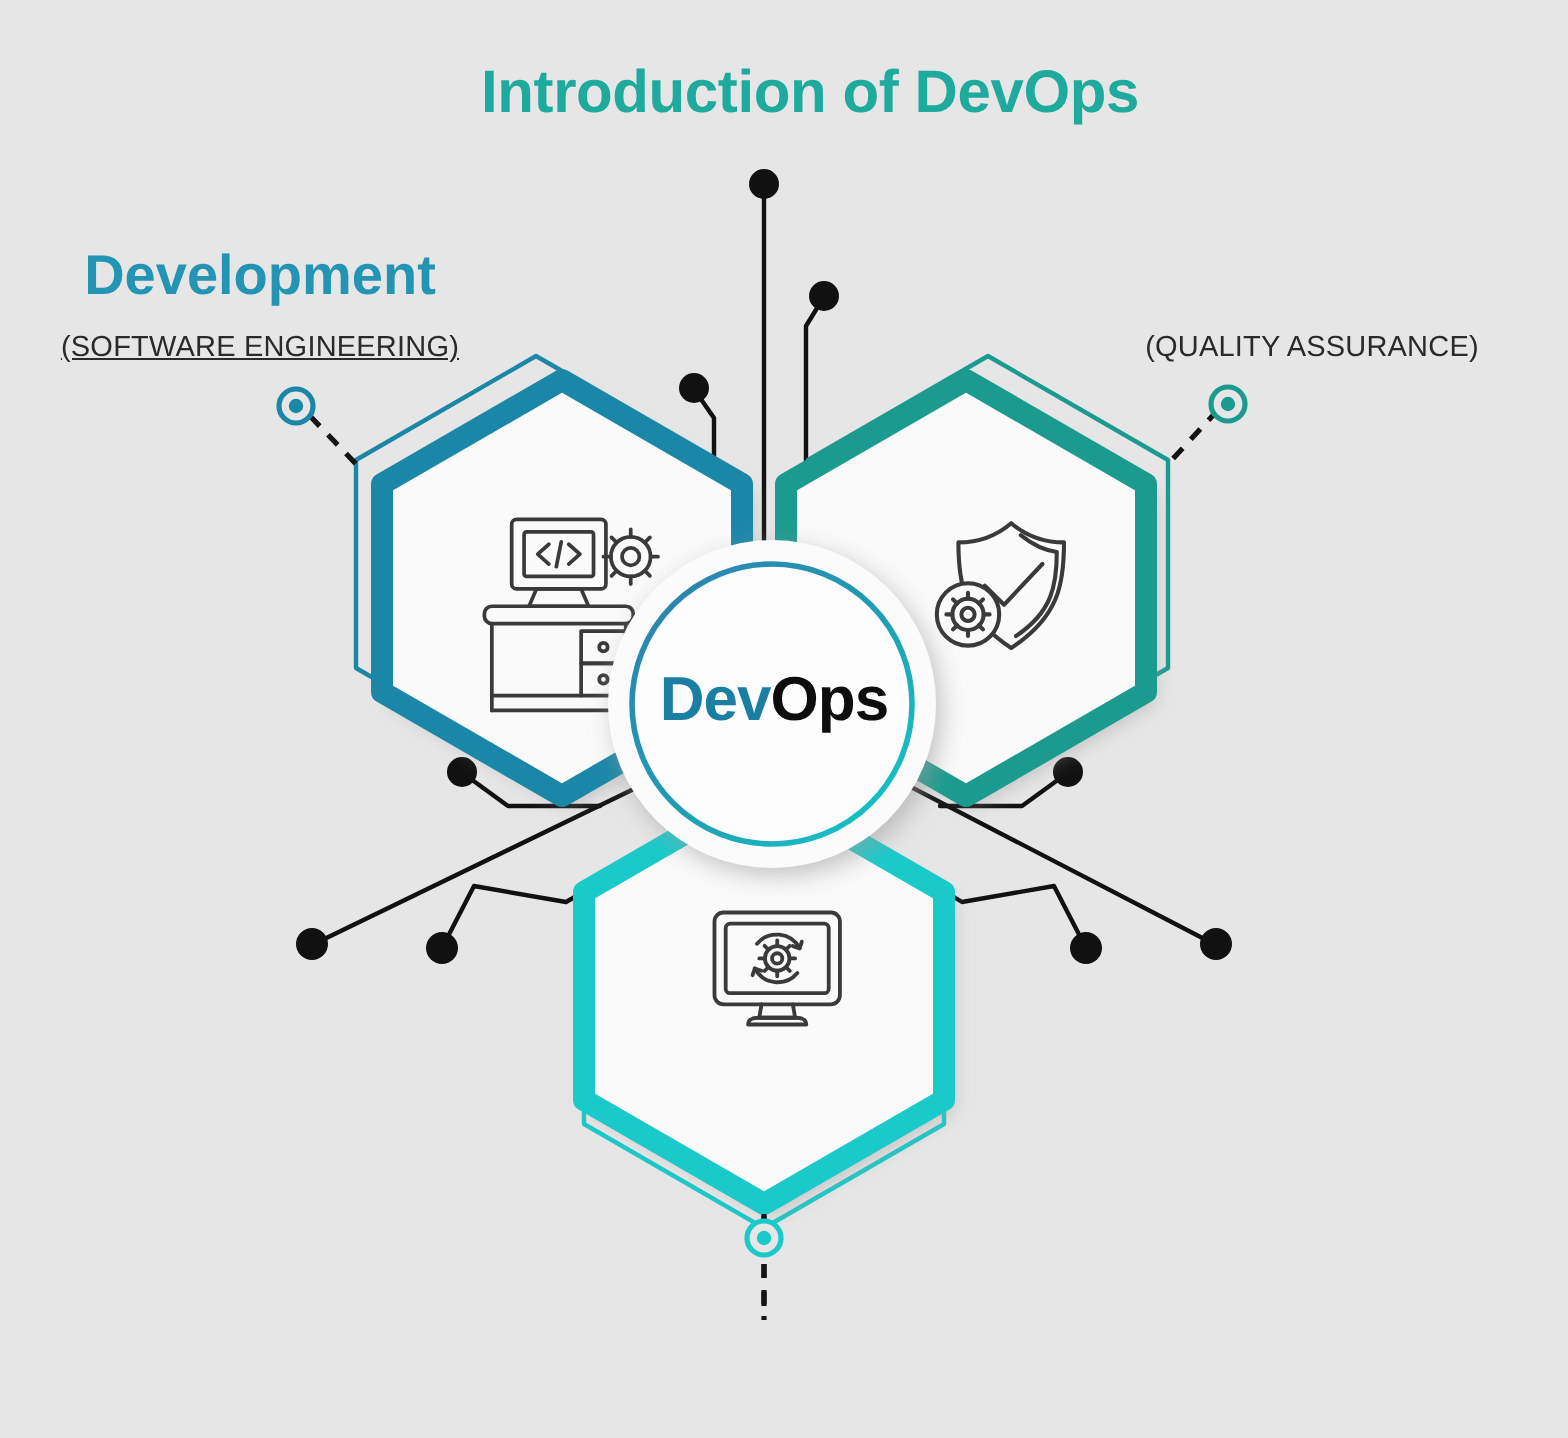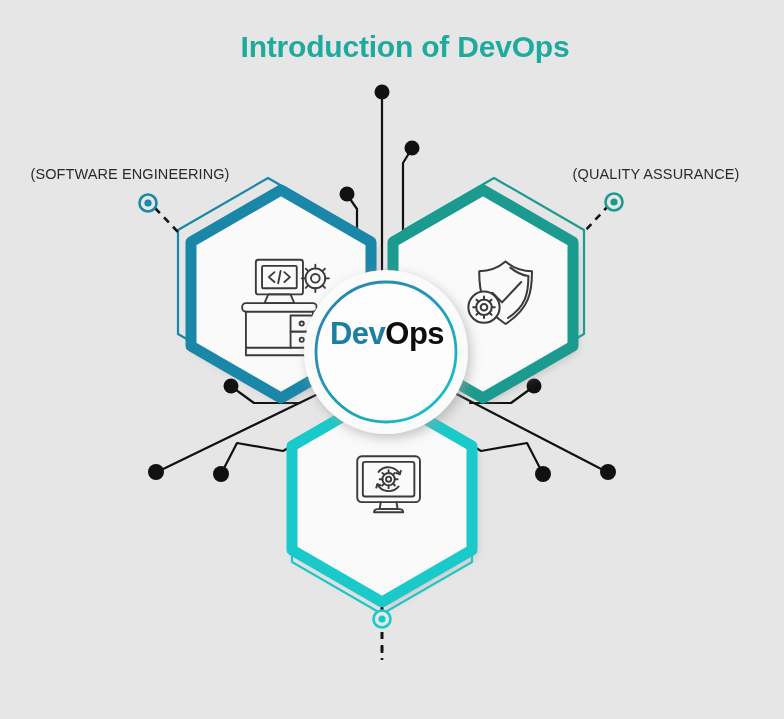--- a/index.html
+++ b/index.html
@@ -46,20 +46,21 @@
     font-size: 28px;
     font-weight: bold;
     color: #2494b5;
   }
   #dev-sub {
     left: 0; top: 166px;
     width: 260px;
     font-size: 14.5px;
     color: #2a2a2a;
     letter-spacing: 0.1px;
+    text-decoration: underline;
   }
   #qa-title {
     left: 540px; top: 122px;
     width: 230px;
     font-size: 28px;
     font-weight: bold;
     color: #1faa9e;
   }
   #qa-sub {
     left: 526px; top: 166px;
@@ -71,21 +72,21 @@
   #ops-title {
     left: 262px; top: 636px;
     width: 250px;
     font-size: 28px;
     font-weight: bold;
     color: #1ecbcb;
   }
   #core-label {
     position: absolute;
     left: 302px;
-    top: 316px;
+    top: 332px;
     width: 170px;
     text-align: center;
     font-size: 31px;
     font-weight: bold;
     white-space: nowrap;
     letter-spacing: -0.5px;
   }
   #core-label .dev { color: #1b7fa3; }
   #core-label .ops { color: #0d0d0d; }
 </style>
@@ -240,20 +241,21 @@
       </g>
       <g>
         <circle cx="382" cy="619" r="8.5" fill="#e6e6e6" stroke="#1ac9c9" stroke-width="2.6"></circle>
         <circle cx="382" cy="619" r="3.6" fill="#1ac9c9"></circle>
       </g>
     </g>
   </svg>
 
   <div class="ttl" id="title-text">Introduction of DevOps</div>
 
+  <div class="ttl" id="dev-title">Development</div>
   <div class="ttl" id="dev-sub">(SOFTWARE ENGINEERING)</div>
 
   <div class="ttl" id="qa-sub">(QUALITY ASSURANCE)</div>
 
 
   <div id="core-label">
     <span class="dev">Dev</span><span class="ops">Ops</span>
   </div>
 
 </div>

